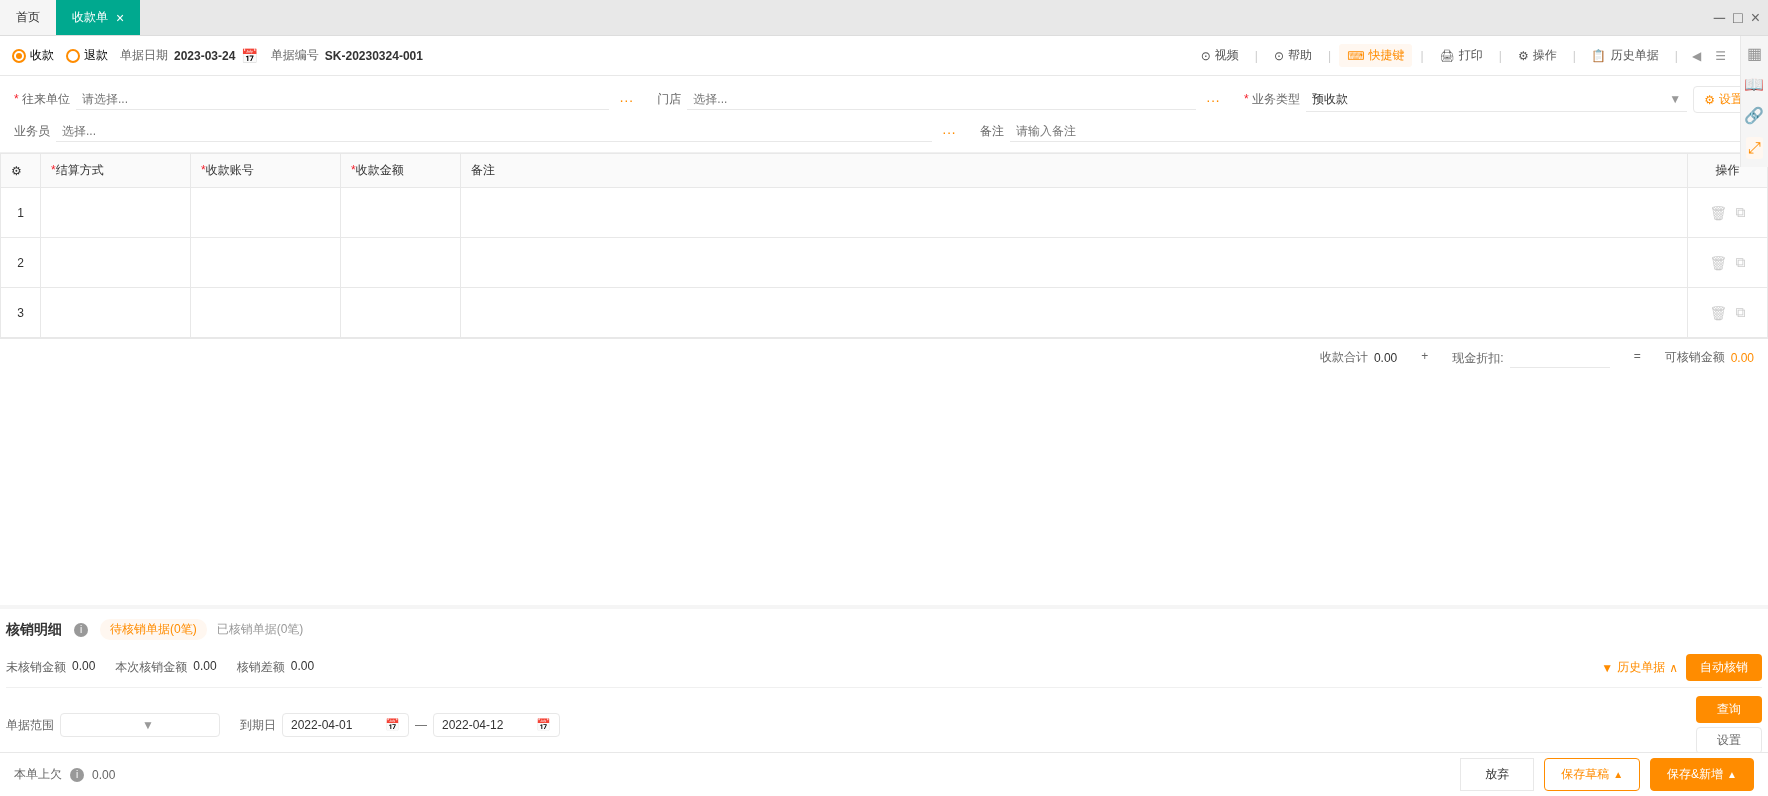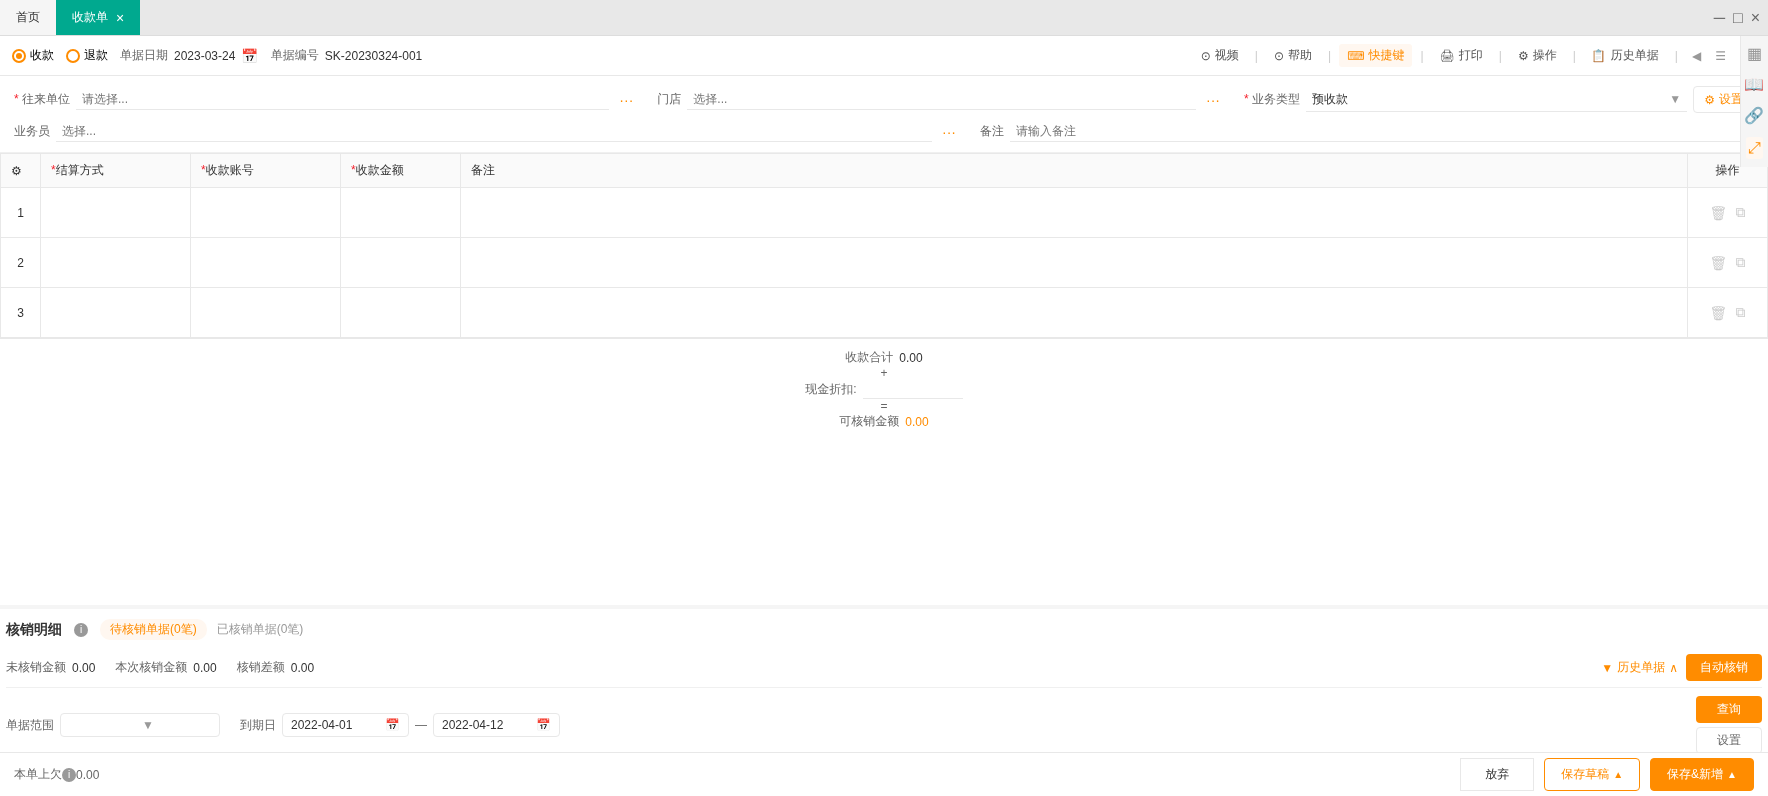--- a/index.html
+++ b/index.html
@@ -37,21 +37,21 @@
     .radio-dot {
       width: 14px; height: 14px; border-radius: 50%; border: 2px solid #ff8c00;
       display: flex; align-items: center; justify-content: center;
     }
     .radio-dot.active::after {
       content: ''; width: 6px; height: 6px; border-radius: 50%; background: #ff8c00;
     }
     .toolbar-sep { color: #ccc; }
     .doc-info { display: flex; align-items: center; gap: 6px; color: #333; }
     .doc-info label { color: #666; }
-    .doc-info span { color: #333; font-weight: 400; }
+    .doc-info span { color: #333; font-weight: 700; }
     .calendar-icon { color: #ff8c00; cursor: pointer; font-size: 14px; }
     .toolbar-right { margin-left: auto; display: flex; align-items: center; gap: 8px; }
     .toolbar-btn {
       display: flex; align-items: center; gap: 4px; padding: 3px 8px; cursor: pointer;
       color: #555; font-size: 12px; border-radius: 3px;
     }
     .toolbar-btn.active { background: #fff7f0; color: #ff8c00; }
     .view-switcher { display: flex; align-items: center; gap: 2px; }
     .view-btn { padding: 3px 6px; cursor: pointer; color: #999; }
     .view-btn.active { color: #ff8c00; }
@@ -91,22 +91,22 @@
     .data-table td {
       border: 1px solid #e8e8e8; padding: 8px 10px; color: #333; height: 50px;
     }
     .row-num { text-align: center; color: #666; width: 40px; }
     .col-settings { width: 40px; text-align: center; }
     .action-icons { display: flex; gap: 8px; align-items: center; justify-content: center; }
     .action-icon { color: #ccc; cursor: pointer; font-size: 14px; }
 
     
     .table-footer {
-      display: flex; align-items: center; justify-content: flex-end; padding: 10px 14px;
-      border-top: 1px solid #e8e8e8; background: #fff; gap: 0; flex-direction: column;
+      display: flex; align-items: flex-start; justify-content: flex-end; padding: 10px 14px;
+      border-top: 1px solid #e8e8e8; background: #fff; gap: 24px;
     }
     .sum-item { display: flex; align-items: center; gap: 6px; color: #666; }
     .sum-value { color: #ff8c00; font-weight: 500; }
     .sum-input {
       border: none; border-bottom: 1px solid #e8e8e8; width: 100px; padding: 2px 6px;
       outline: none; text-align: right;
     }
     .equal-sign { color: #666; }
 
     
@@ -119,21 +119,21 @@
       width: 14px; height: 14px; border-radius: 50%; background: #999; color: #fff;
       display: inline-flex; align-items: center; justify-content: center; font-size: 10px;
       cursor: pointer;
     }
     .tab-pills { display: flex; gap: 0; }
     .tab-pill {
       padding: 2px 10px; border-radius: 10px; cursor: pointer; color: #999; font-size: 12px;
     }
     .tab-pill.active { background: #fff7f0; color: #ff8c00; }
     .nuclear-stats { display: flex; align-items: center; gap: 20px; padding: 6px 0; color: #666; }
-    .nuclear-stats .stat-item { display: flex; gap: 6px; align-items: center; }
+    .nuclear-stats .stat-item { display: flex; gap: 6px; }
     .nuclear-stats .stat-value { color: #333; }
     .nuclear-right { margin-left: auto; display: flex; align-items: center; gap: 8px; }
     .filter-btn { display: flex; align-items: center; gap: 4px; color: #ff8c00; cursor: pointer; }
     .auto-reconcile-btn {
       background: #ff8c00; color: #fff; border: none; border-radius: 4px;
       padding: 5px 14px; cursor: pointer; font-size: 12px;
     }
 
     
     .filter-row {
@@ -175,21 +175,21 @@
       white-space: nowrap; display: flex; align-items: center; gap: 4px;
     }
     .sort-icon { color: #bbb; font-size: 10px; cursor: pointer; }
 
     
     .bottom-bar {
       position: absolute; bottom: 0; left: 0; right: 0; height: 44px;
       background: #fff; border-top: 1px solid #e8e8e8;
       display: flex; align-items: center; padding: 0 14px;
     }
-    .bottom-left { display: flex; align-items: center; gap: 0; color: #666; }
+    .bottom-left { display: flex; align-items: center; gap: 8px; color: #666; }
     .bottom-actions { margin-left: auto; display: flex; align-items: center; gap: 10px; }
     .btn-abandon {
       background: #fff; border: 1px solid #e8e8e8; border-radius: 0;
       padding: 7px 24px; cursor: pointer; color: #333; font-size: 13px;
     }
     .btn-save-draft {
       background: #fff; border: 1px solid #ff8c00; border-radius: 4px;
       padding: 7px 16px; cursor: pointer; color: #ff8c00; font-size: 13px;
       display: flex; align-items: center; gap: 4px;
     }

